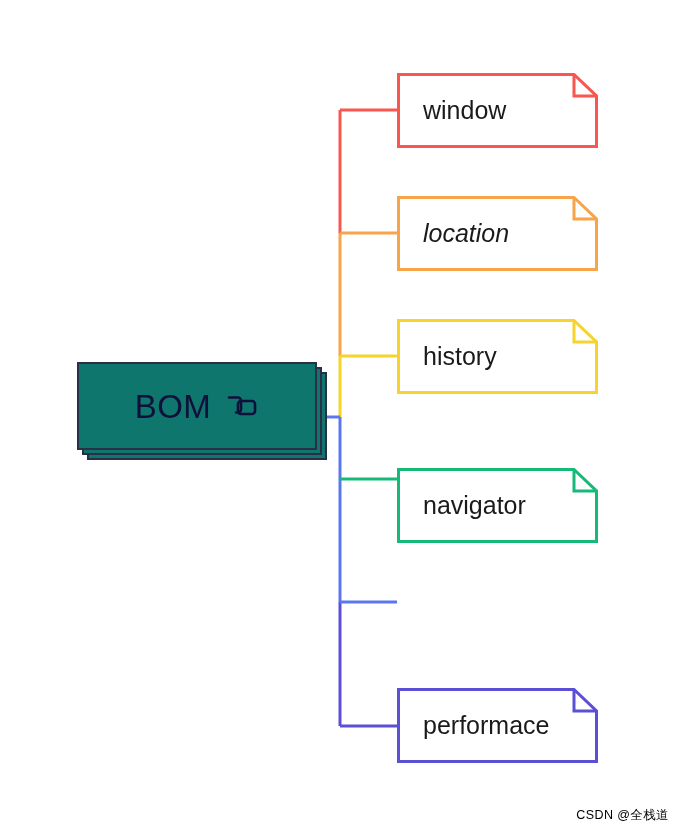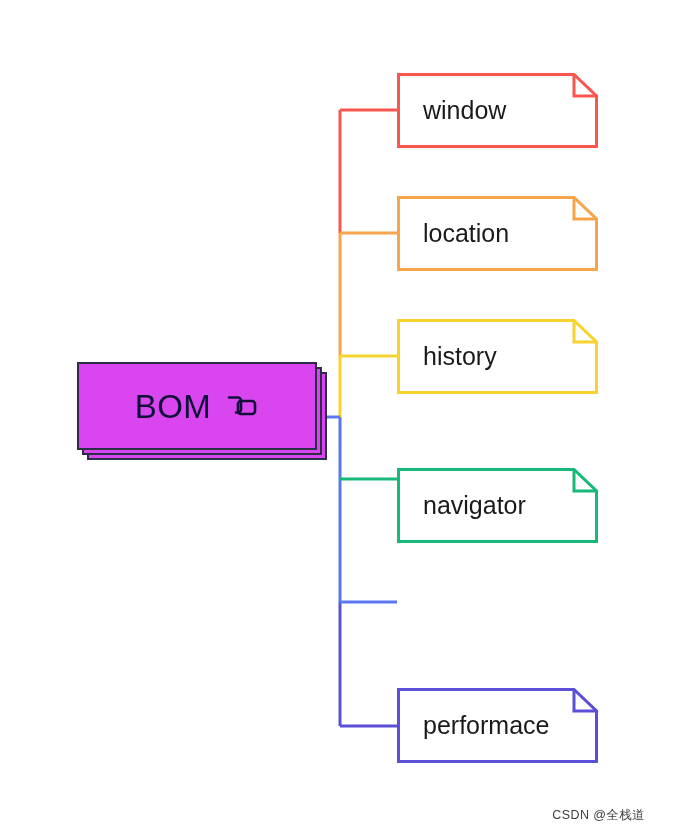--- a/index.html
+++ b/index.html
@@ -33,21 +33,21 @@
   .root-wrap {
     position: absolute;
     left: 77px;
     top: 362px;
   }
   .root-stack {
     position: absolute;
     box-sizing: border-box;
     width: 240px;
     height: 88px;
-    background: #d946ef;
+    background: #0f766e;
     border: 2px solid #2b2e47;
   }
   .root-stack.s2 { left: 10px; top: 10px; }
   .root-stack.s1 { left: 5px;  top: 5px;  }
   .root-stack.s0 {
     left: 0; top: 0;
     display: flex;
     align-items: center;
     justify-content: center;
     gap: 14px;
@@ -87,24 +87,24 @@
     display: flex;
     align-items: center;
     font-size: 25px;
     color: #1a1a1a;
     white-space: nowrap;
   }
 
   
   .watermark {
     position: absolute;
-    right: 28px;
+    right: 4px;
     bottom: 10px;
     font-size: 12.5px;
-    color: #404040;
+    color: #000000;
     letter-spacing: 0.4px;
     user-select: none;
   }
 </style>
 </head>
 <body>
 
 <div id="canvas">
 
   <svg id="connectors" width="673" height="834" viewBox="0 0 673 834" xmlns="http://www.w3.org/2000/svg">
@@ -138,21 +138,21 @@
   </div>
 
   <div class="note" style="left: 397px; top: 73px; width: 201px; height: 75px;">
     <svg width="201" height="75" viewBox="0 0 201 75" xmlns="http://www.w3.org/2000/svg">
       <path class="note-outline" d="M1.5 1.5 H177 L199.5 23 V73.5 H1.5 Z" fill="#ffffff" stroke="#f9564f" stroke-width="3" stroke-linejoin="miter"></path>
       <path class="note-fold" d="M177 1.5 V23 H199.5" fill="none" stroke="#f9564f" stroke-width="3" stroke-linejoin="miter"></path>
     </svg>
     <span class="note-label">window</span>
   </div>
 
-  <div class="note" style="left: 397px; top: 196px; width: 201px; height: 75px;">
+  <div class="note" style="left: 397px; top: 196px; width: 201px; height: 75px; font-style: italic;">
     <svg width="201" height="75" viewBox="0 0 201 75" xmlns="http://www.w3.org/2000/svg">
       <path class="note-outline" d="M1.5 1.5 H177 L199.5 23 V73.5 H1.5 Z" fill="#ffffff" stroke="#f7a44a" stroke-width="3" stroke-linejoin="miter"></path>
       <path class="note-fold" d="M177 1.5 V23 H199.5" fill="none" stroke="#f7a44a" stroke-width="3" stroke-linejoin="miter"></path>
     </svg>
     <span class="note-label">location</span>
   </div>
 
   <div class="note" style="left: 397px; top: 319px; width: 184px; height: 75px;">
     <svg width="201" height="75" viewBox="0 0 201 75" xmlns="http://www.w3.org/2000/svg">
       <path class="note-outline" d="M1.5 1.5 H177 L199.5 23 V73.5 H1.5 Z" fill="#ffffff" stroke="#f6d32d" stroke-width="3" stroke-linejoin="miter"></path>

